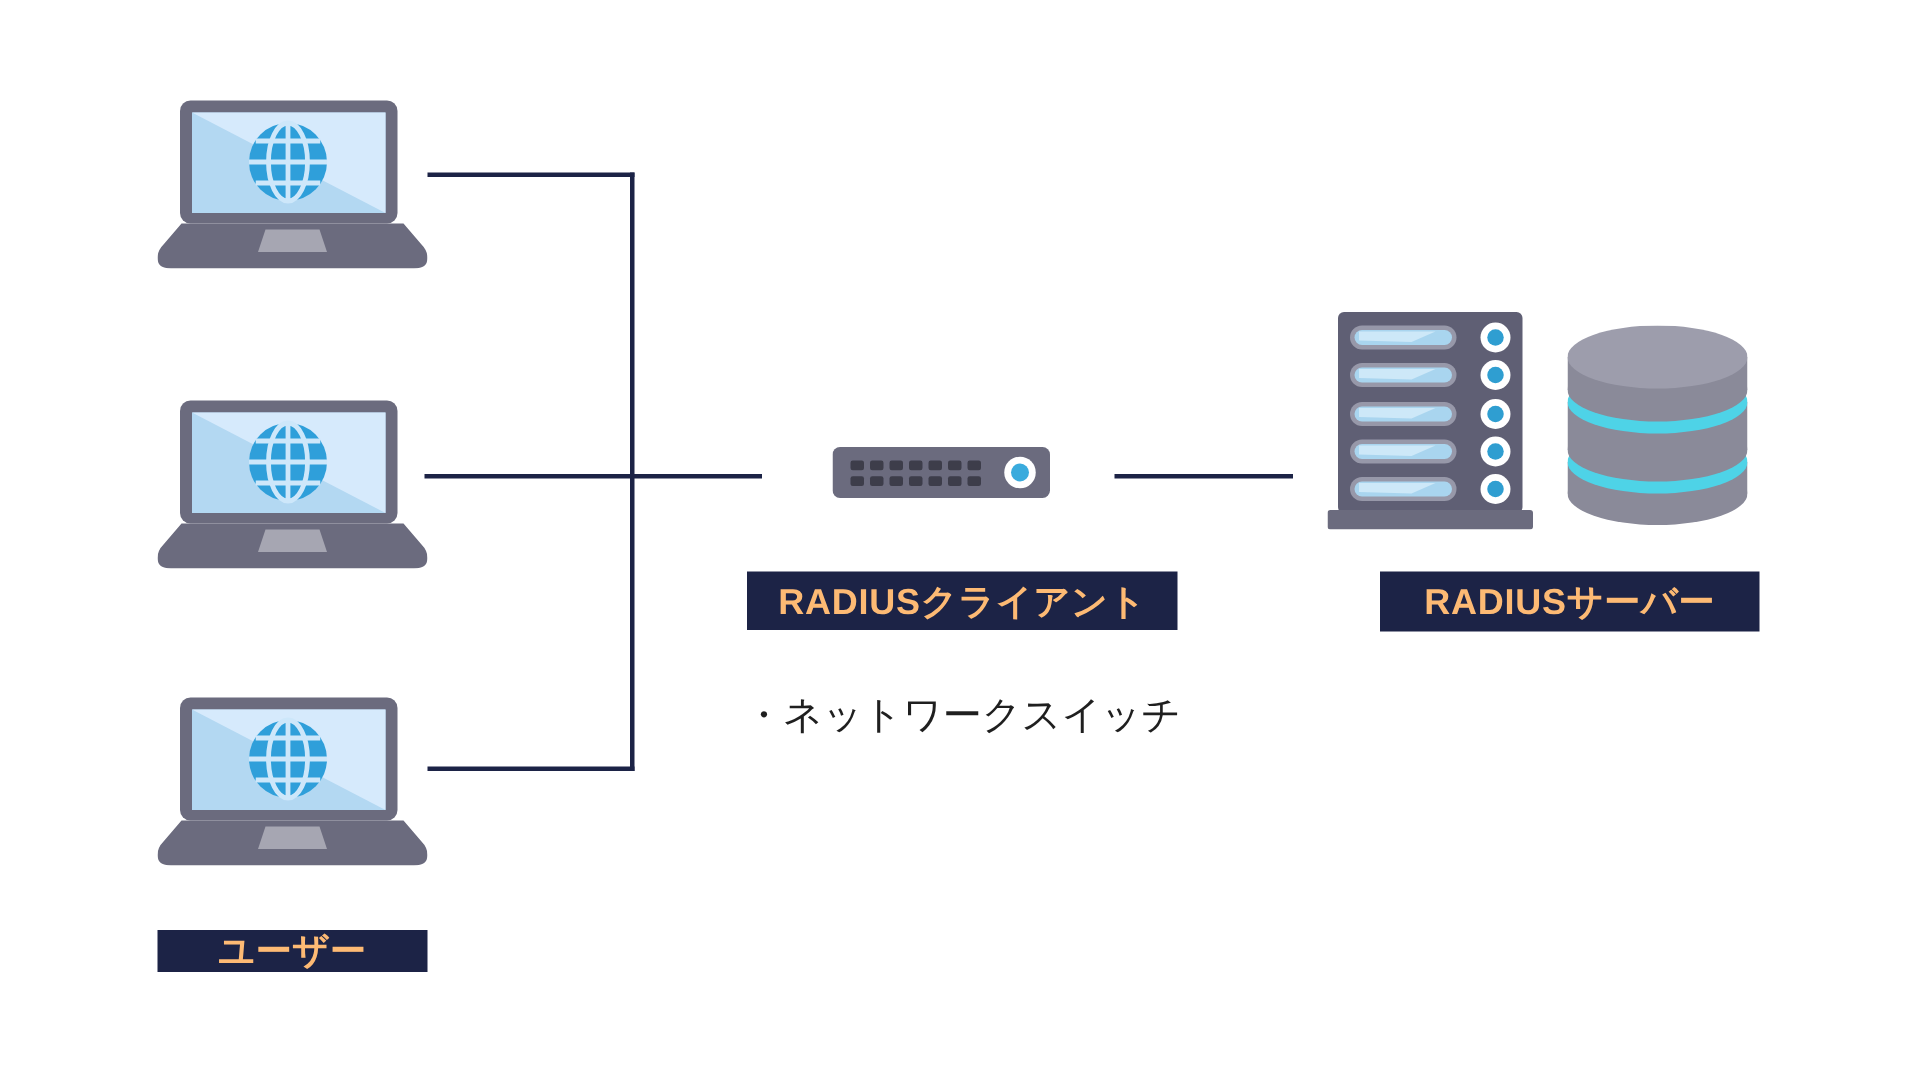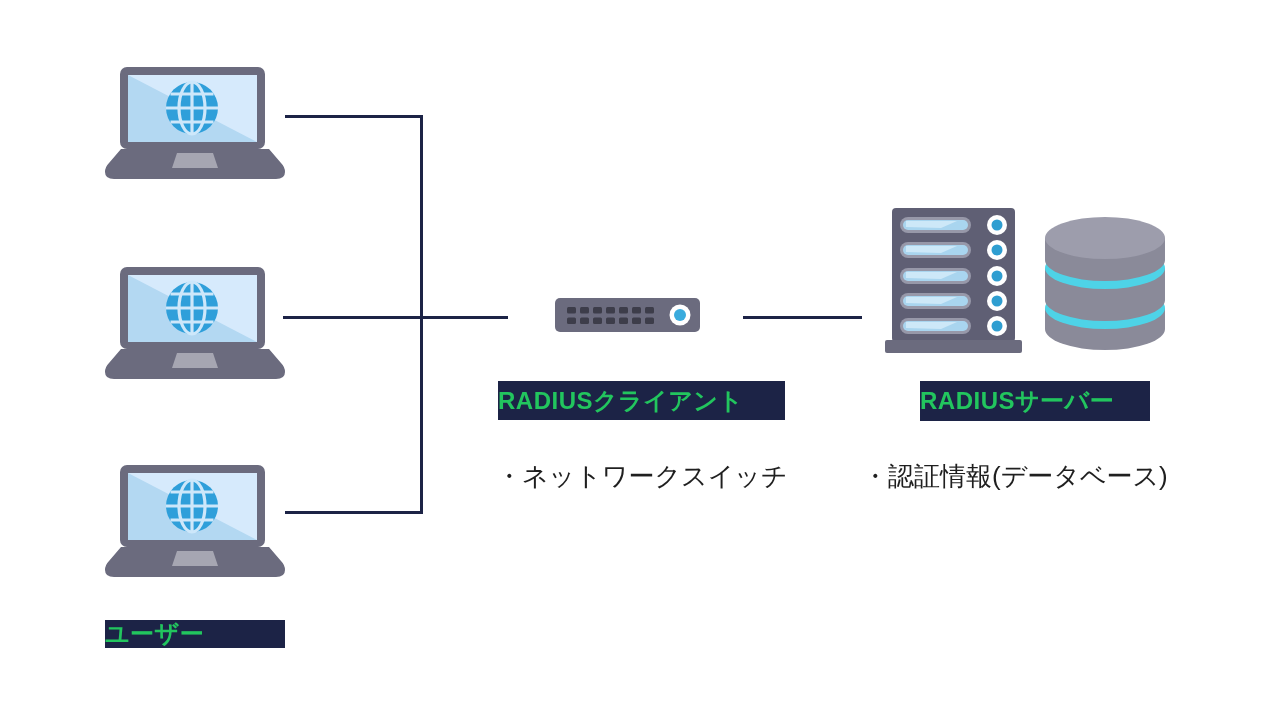--- a/index.html
+++ b/index.html
@@ -9,26 +9,26 @@
     height: 720px;
     background: #ffffff;
     overflow: hidden;
     font-family: "Liberation Sans", sans-serif;
   }
   .abs { position: absolute; }
   .line { position: absolute; background: #1c2346; }
   .tag {
     position: absolute;
     background: #1c2346;
-    color: #22c55e;
+    color: #fdba74;
     font-weight: bold;
     font-size: 24px;
     display: flex;
     align-items: center;
-    justify-content: flex-start;
+    justify-content: center;
     white-space: nowrap;
     letter-spacing: 0.5px;
   }
   .bullets {
     position: absolute;
     color: #1f1f1f;
     font-size: 26px;
     line-height: 31px;
     white-space: nowrap;
   }
@@ -183,29 +183,26 @@
       <ellipse cx="60" cy="43" rx="60" ry="21" fill="#8a8a99"></ellipse>
       <rect x="0" y="21" width="120" height="22" fill="#8a8a99"></rect>
       <ellipse cx="60" cy="21" rx="60" ry="21" fill="#9d9dac"></ellipse>
     </svg>
   </div>
 
   <div class="tag" style="left:498px; top:381px; width:287px; height:39px;">
     <span>RADIUSクライアント</span>
   </div>
 
-  <div class="tag" style="left:920px; top:381px; width:230px; height:40px;">
+  <div class="tag" style="left:920px; top:381px; width:253px; height:40px;">
     <span>RADIUSサーバー</span>
   </div>
 
   <div class="tag" style="left:105px; top:620px; width:180px; height:28px;">
     <span>ユーザー</span>
   </div>
 
   <div class="bullets" style="left:496px; top:461px;">
     <div>・ネットワークスイッチ</div>
   </div>
 
-  <div class="bullets" style="left:862px; top:461px;">
-    <div>・認証情報(データベース)</div>
-  </div>
 
 </div>
 
 </body></html>

